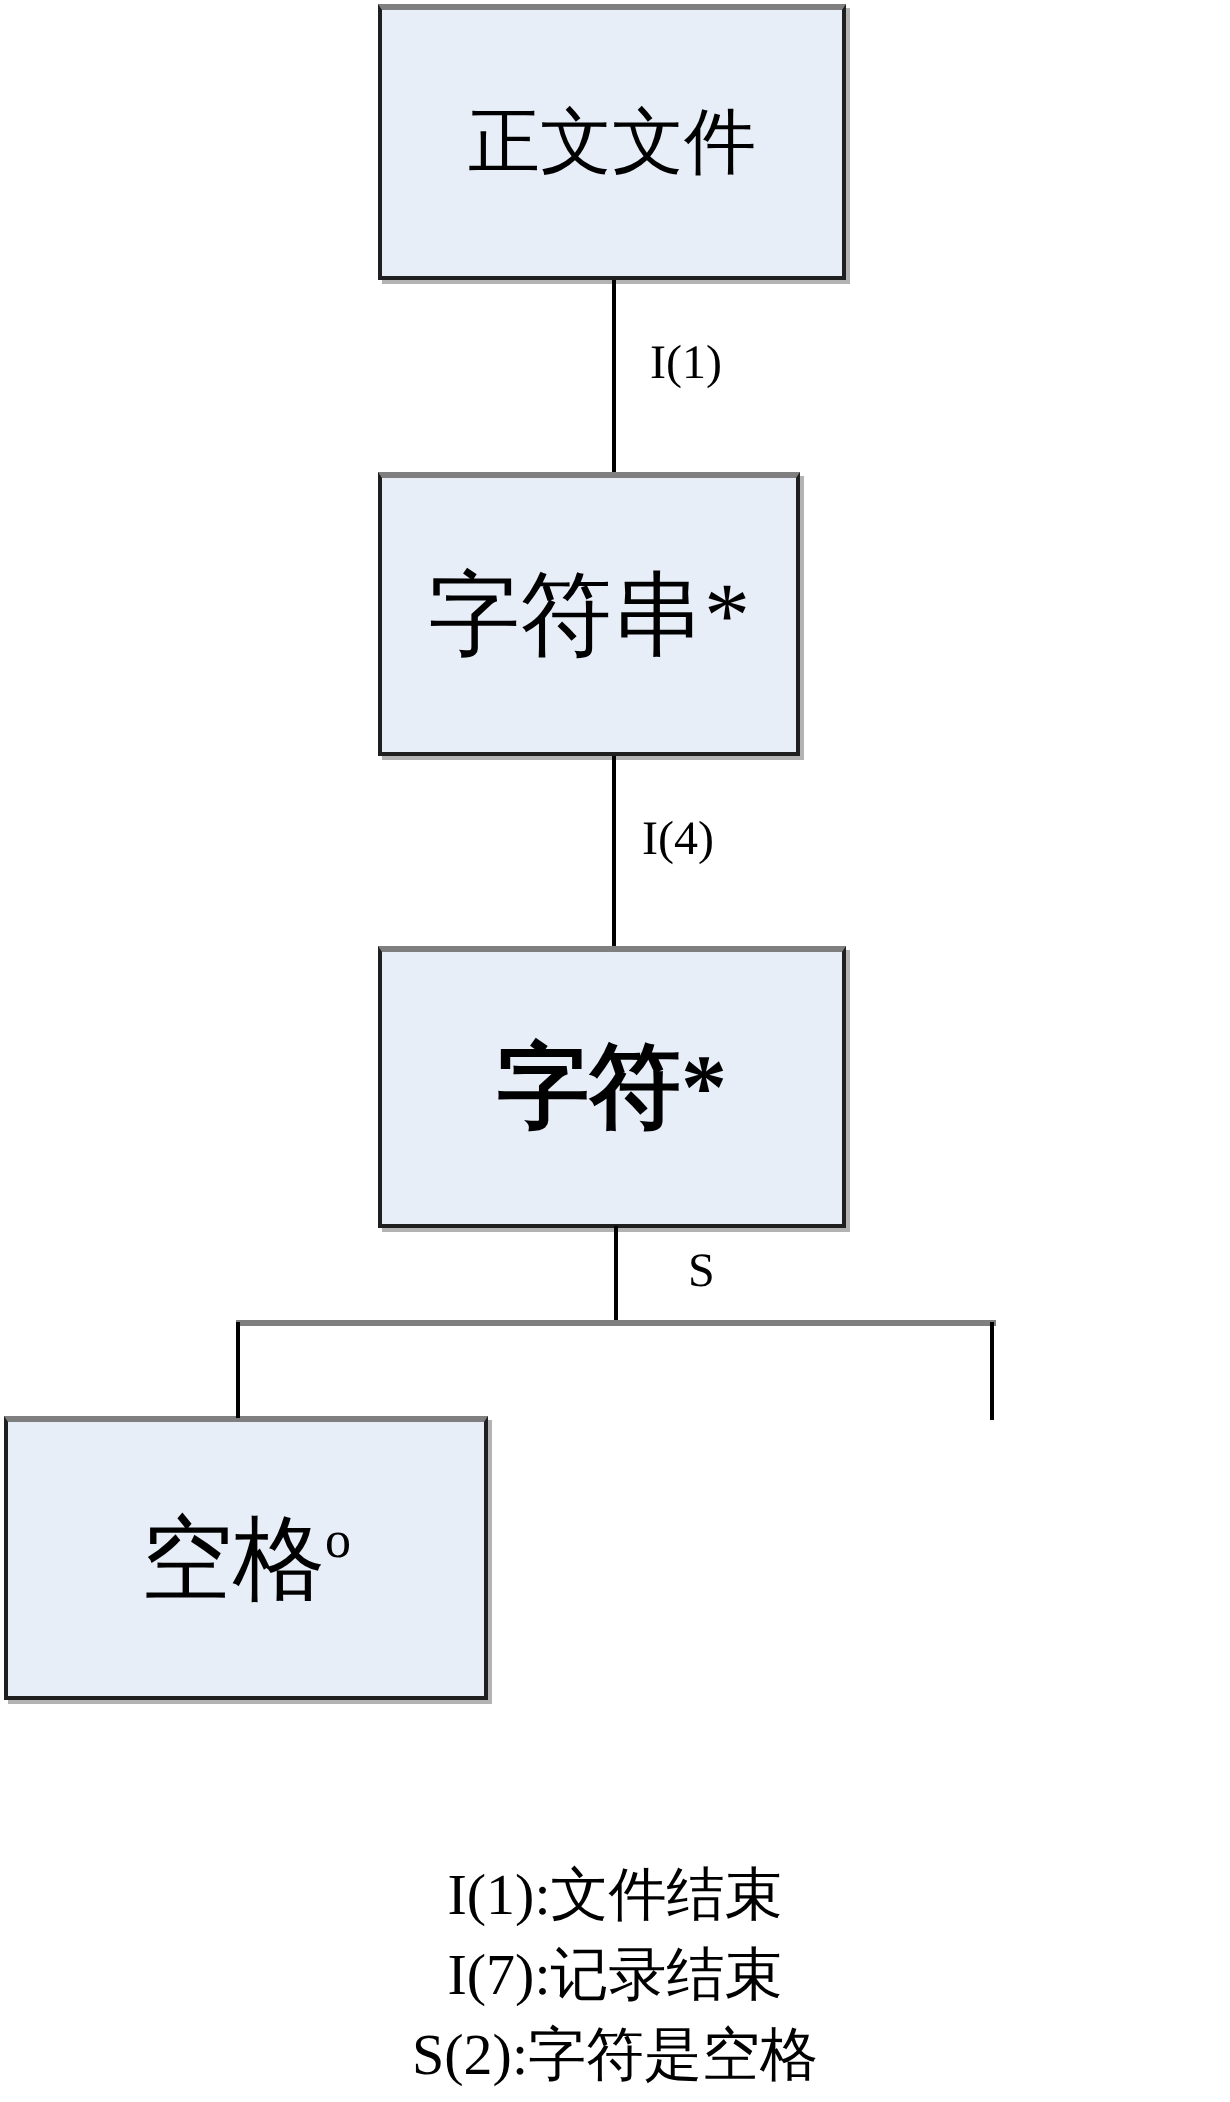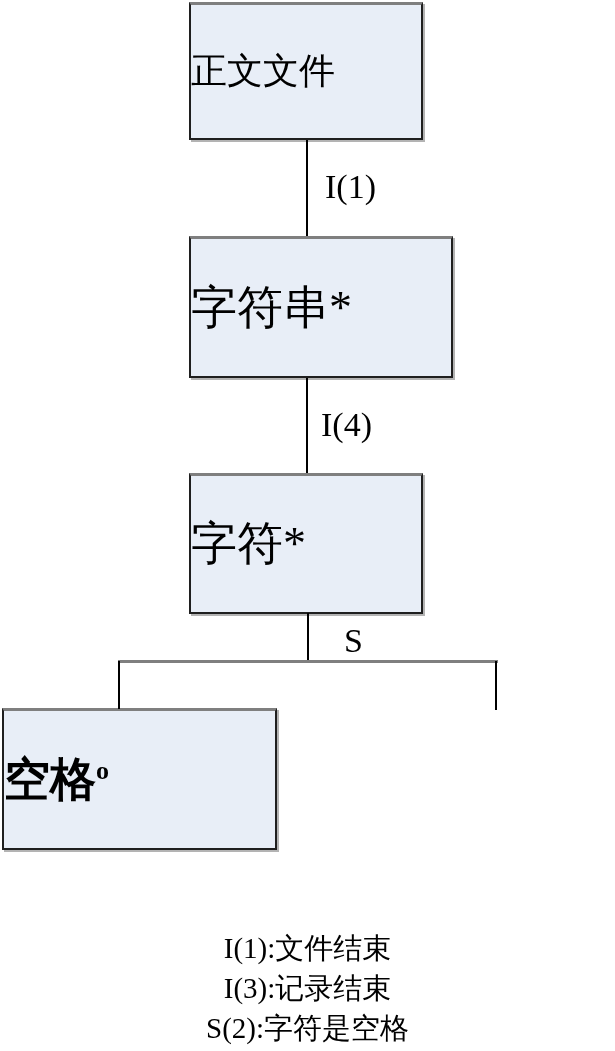--- a/index.html
+++ b/index.html
@@ -17,33 +17,33 @@
   }
   .node {
     position: absolute;
     background: #e8eef7;
     border: 2px solid #1f1f1f;
     border-top: 3px solid #7f7f7f;
     box-shadow: 2px 2px 0 #b3b3b3;
     box-sizing: border-box;
     display: flex;
     align-items: center;
-    justify-content: flex-start;
+    justify-content: center;
     color: #000000;
     text-align: center;
   }
   .node .sup {
     font-size: 26px;
     vertical-align: super;
     line-height: 0;
   }
   #node-root     { left: 189px; top: 2px;   width: 234px; height: 138px; font-size: 36px; }
-  #node-string   { left: 189px; top: 236px; width: 264px; height: 142px; font-size: 46px; }
-  #node-char     { left: 189px; top: 473px; width: 234px; height: 141px; font-size: 46px; }
-  #node-space    { left: 2px;   top: 708px; width: 275px; height: 142px; font-size: 46px; font-weight: bold; }
+  #node-string   { left: 189px; top: 236px; width: 211px; height: 142px; font-size: 46px; }
+  #node-char     { left: 189px; top: 473px; width: 234px; height: 141px; font-size: 46px; font-weight: bold; }
+  #node-space    { left: 2px;   top: 708px; width: 242px; height: 142px; font-size: 46px; }
   #node-nonspace { left: 378px; top: 709px; width: 234px; height: 141px; font-size: 46px; }
 
   .vline {
     position: absolute;
     width: 2px;
     background: #000000;
   }
   #conn-1 { left: 306px; top: 140px; height: 96px; }
   #conn-2 { left: 306px; top: 378px; height: 95px; }
   #conn-3 { left: 307px; top: 613px; height: 49px; }
@@ -53,21 +53,21 @@
   .hline {
     position: absolute;
     height: 3px;
     background: #7f7f7f;
   }
   #branch-bar { left: 118px; top: 660px; width: 380px; }
 
   .edge-label {
     position: absolute;
     color: #000000;
-    font-size: 34px;
+    font-size: 24px;
     line-height: 1;
     white-space: nowrap;
     font-family: Liberation Serif, serif;
   }
   #edge-label-1 { left: 325px; top: 170px; }
   #edge-label-2 { left: 321px; top: 408px; }
   #edge-label-3 { left: 344px; top: 624px; }
 
   .legend {
     position: absolute;
@@ -108,17 +108,17 @@
   <div class="hline" id="branch-bar"></div>
   <div class="vline" id="drop-left"></div>
   <div class="vline" id="drop-right"></div>
 
   <div class="edge-label" id="edge-label-1">I(1)</div>
   <div class="edge-label" id="edge-label-2">I(4)</div>
   <div class="edge-label" id="edge-label-3">S</div>
 
   <div class="legend">
     <div>I(1):文件结束</div>
-    <div>I(3):记录结束</div>
+    <div>I(7):记录结束</div>
     <div>S(2):字符是空格</div>
   </div>
 
 </div>
 
 </body></html>

